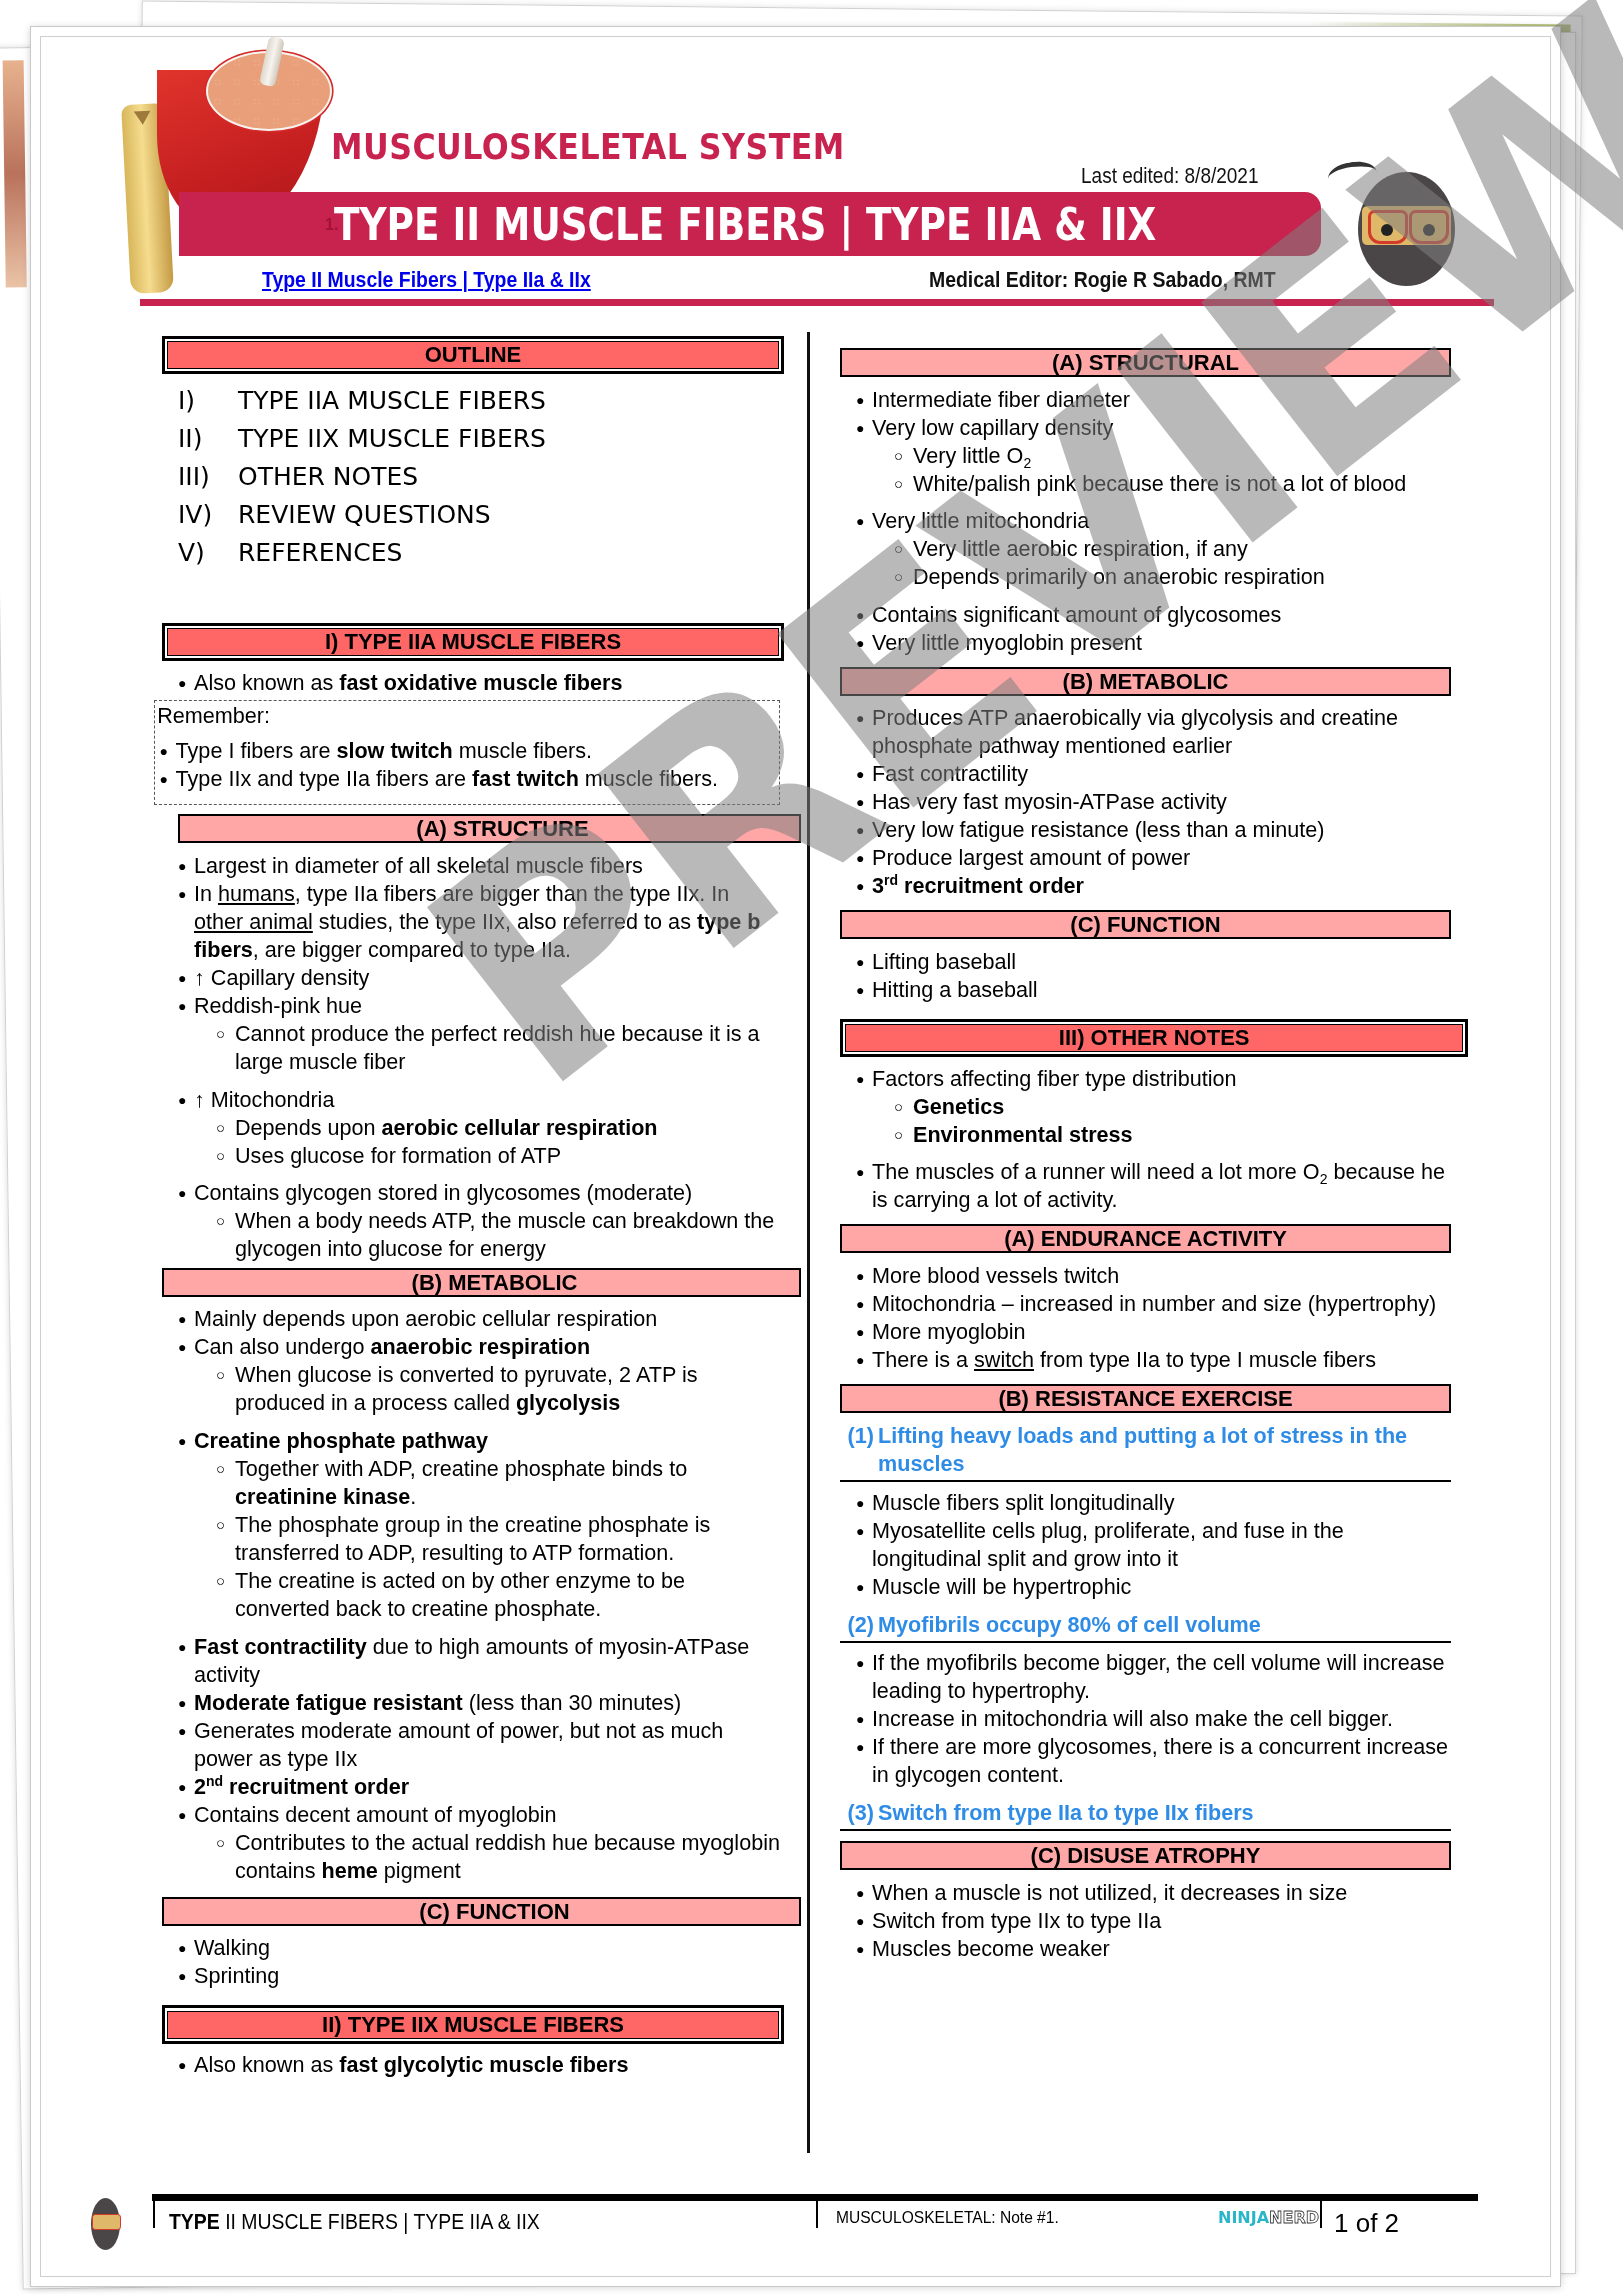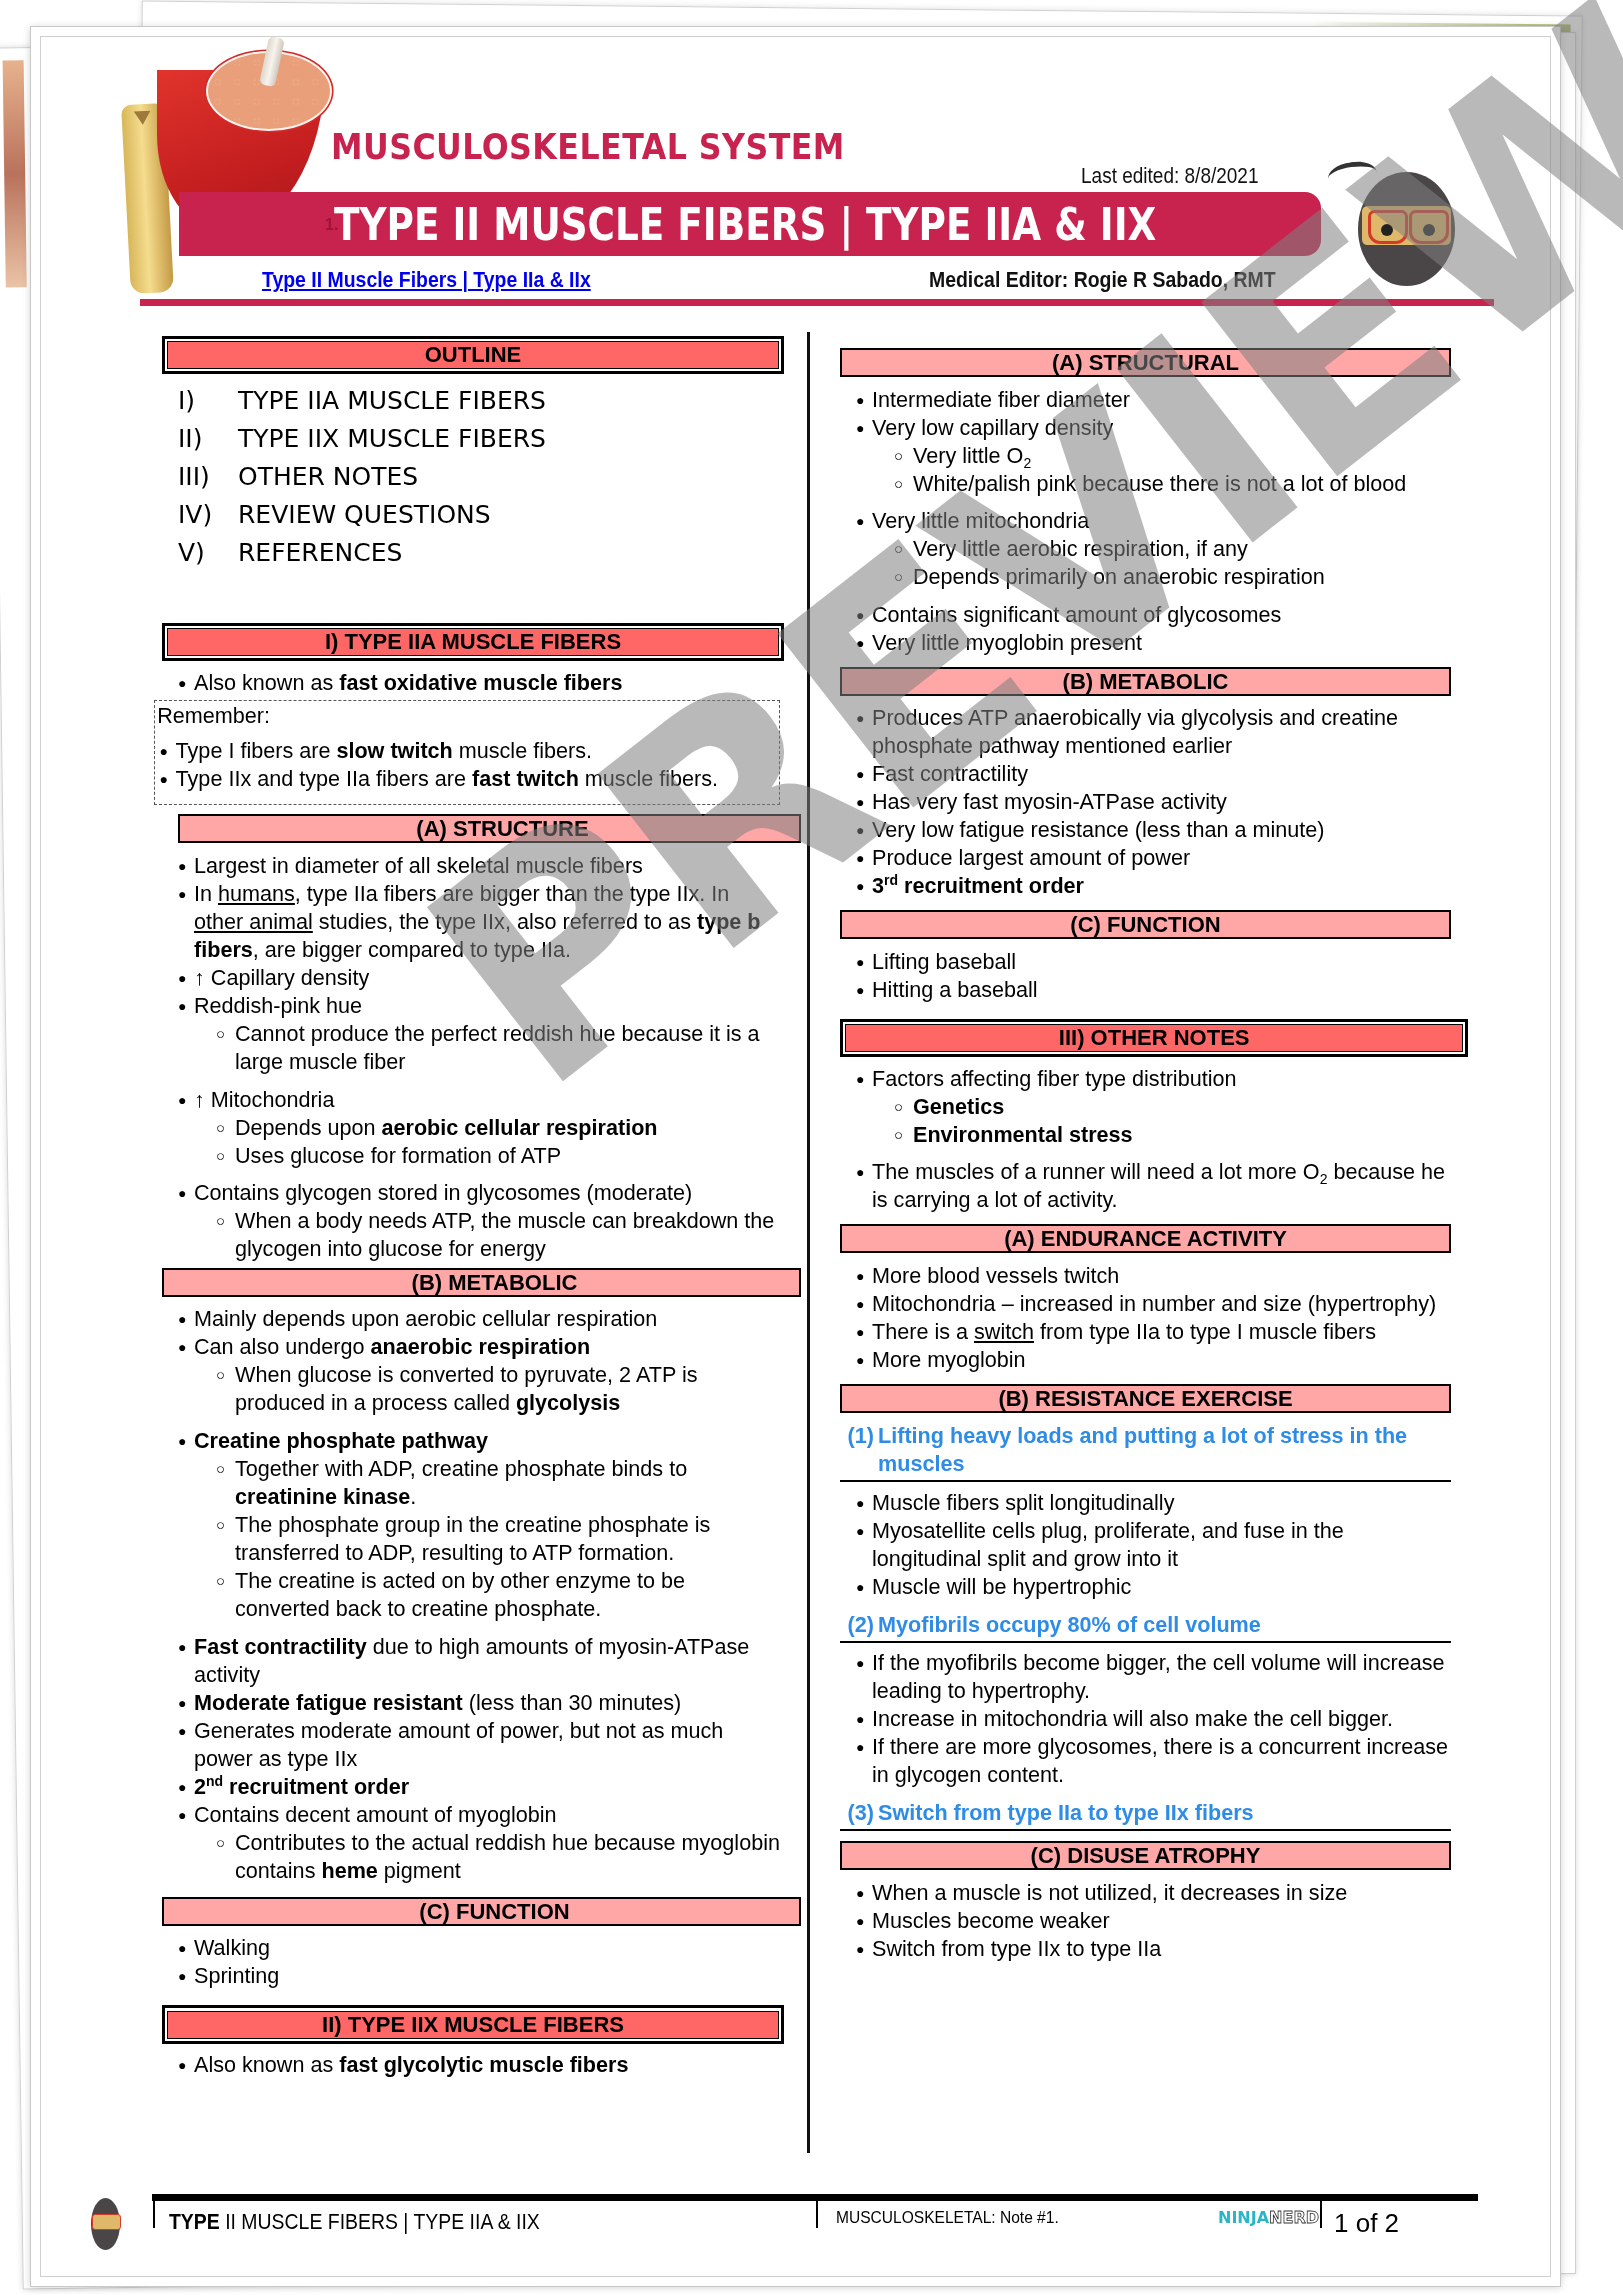--- a/index.html
+++ b/index.html
@@ -325,44 +325,44 @@
     <div class="b2 bold">Genetics</div>
     <div class="b2 bold">Environmental stress</div>
     <div class="gap"></div>
     <div class="b1"><span>The muscles of a runner will need a lot more O</span><sub>2</sub><span> because he is carrying a lot of activity.</span></div>
   </div>
 
   <div class="hdr-sub">(A)  ENDURANCE ACTIVITY</div>
   <div class="bl">
     <div class="b1">More blood vessels twitch</div>
     <div class="b1">Mitochondria – increased in number and size (hypertrophy)</div>
+    <div class="b1">More myoglobin</div>
     <div class="b1"><span>There is a </span><span class="ul">switch</span><span> from type IIa to type I muscle fibers</span></div>
-    <div class="b1">More myoglobin</div>
   </div>
 
   <div class="hdr-sub">(B)  RESISTANCE EXERCISE</div>
   <div class="blue-hdr"><span class="n">(1)</span><span>Lifting heavy loads and putting a lot of stress in the muscles</span></div>
   <div class="bl">
     <div class="b1">Muscle fibers split longitudinally</div>
     <div class="b1">Myosatellite cells plug, proliferate, and fuse in the longitudinal split and grow into it</div>
     <div class="b1">Muscle will be hypertrophic</div>
   </div>
   <div class="blue-hdr"><span class="n">(2)</span><span>Myofibrils occupy 80% of cell volume</span></div>
   <div class="bl">
     <div class="b1">If the myofibrils become bigger, the cell volume will increase leading to hypertrophy.</div>
     <div class="b1">Increase in mitochondria will also make the cell bigger.</div>
     <div class="b1">If there are more glycosomes, there is a concurrent increase in glycogen content.</div>
   </div>
   <div class="blue-hdr"><span class="n">(3)</span><span>Switch from type IIa to type IIx fibers</span></div>
 
   <div class="hdr-sub">(C)  DISUSE ATROPHY</div>
   <div class="bl">
     <div class="b1">When a muscle is not utilized, it decreases in size</div>
+    <div class="b1">Switch from type IIx to type IIa</div>
     <div class="b1">Muscles become weaker</div>
-    <div class="b1">Switch from type IIx to type IIa</div>
   </div>
 </div>
 
 <div class="watermark">PREVIEW</div>
 
 <div class="footer-ninja">
     <div class="m"></div>
   </div>
 <div class="footer-rule"></div>
 <div class="footer-seg" style="left:153px"></div>

